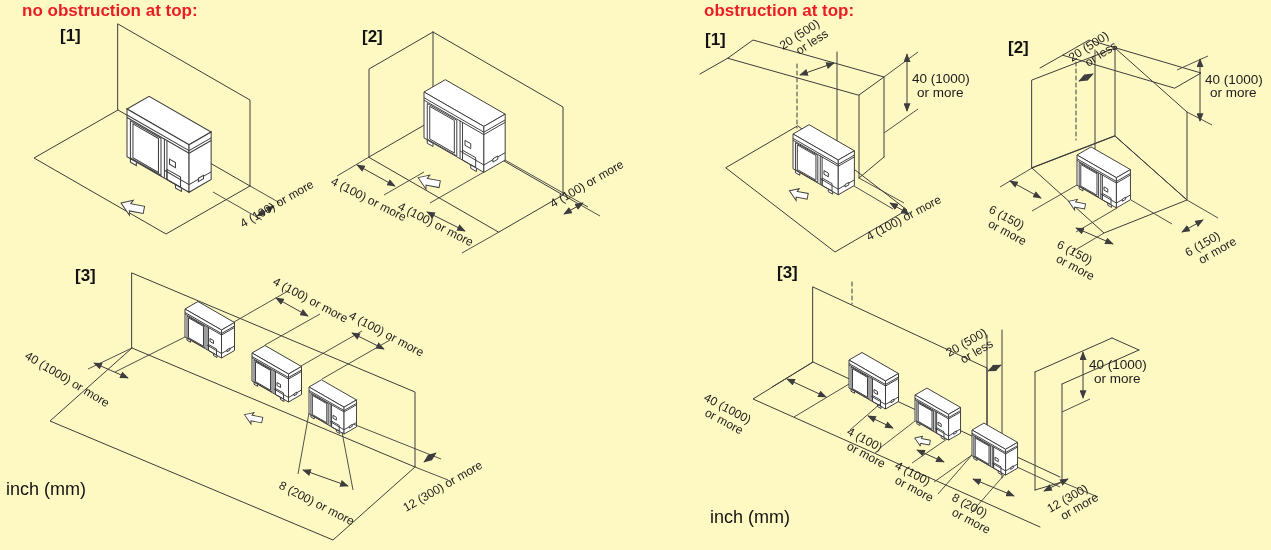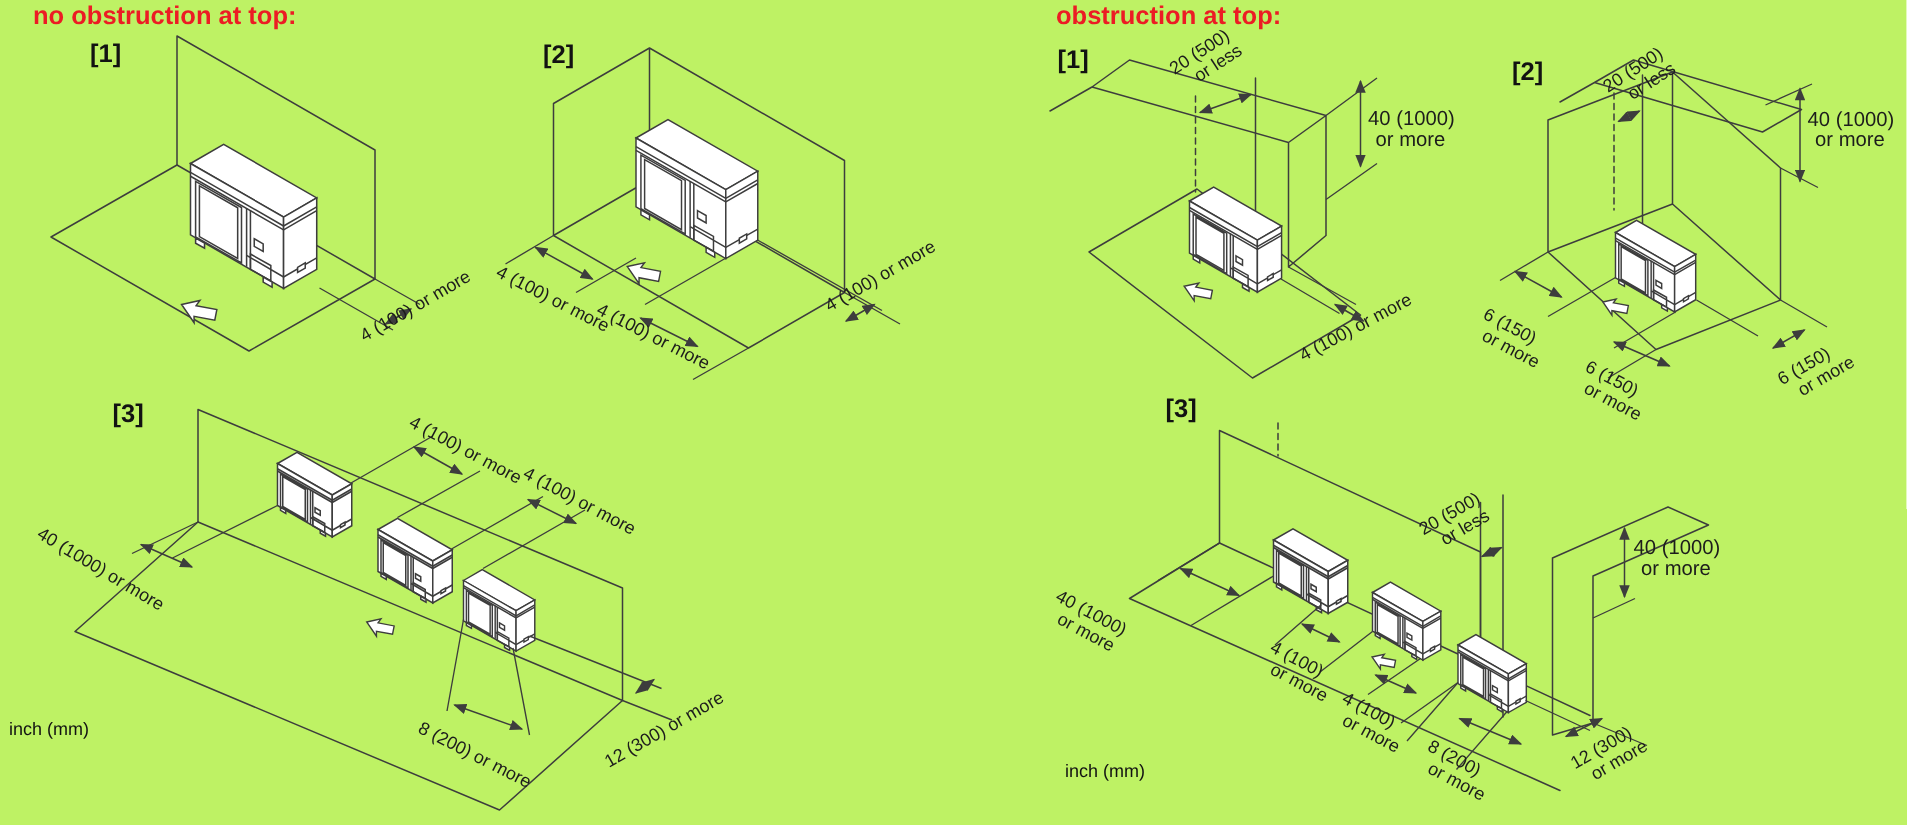--- a/index.html
+++ b/index.html
@@ -1,20 +1,20 @@
 <!DOCTYPE html>
 <html><head>
 <meta charset="utf-8">
 <style>
   html,body{margin:0;padding:0;background:#fff;}
-  .stage{position:relative;width:1271px;height:550px;background:#bef264;
+  .stage{position:relative;width:1271px;height:550px;background:#fef9c3;
          font-family:"Liberation Sans",sans-serif;overflow:hidden;}
   .sec-title{position:absolute;font-weight:bold;font-size:17px;color:#ec1c24;white-space:nowrap;}
   .tag{position:absolute;font-weight:bold;font-size:17px;color:#121212;white-space:nowrap;}
-  .footnote{position:absolute;font-size:12px;color:#121212;white-space:nowrap;}
+  .footnote{position:absolute;font-size:18px;color:#121212;white-space:nowrap;}
   svg.diag{position:absolute;overflow:visible;}
   .w{stroke:#3d3d3d;stroke-width:1;fill:none;stroke-linejoin:round;stroke-linecap:round;}
   .dash{stroke-dasharray:4 3;}
   .ext{stroke:#3d3d3d;stroke-width:0.9;fill:none;}
   .dim{stroke:#3d3d3d;stroke-width:1;fill:none;}
   .f{fill:#ffffff;stroke:#3d3d3d;}
   .nf{fill:none;stroke:#3d3d3d;}
   svg text{fill:#1c1c1c;font-family:"Liberation Sans",sans-serif;font-size:12px;stroke:none;}
   svg text.big{font-size:13.5px;}
 </style>

